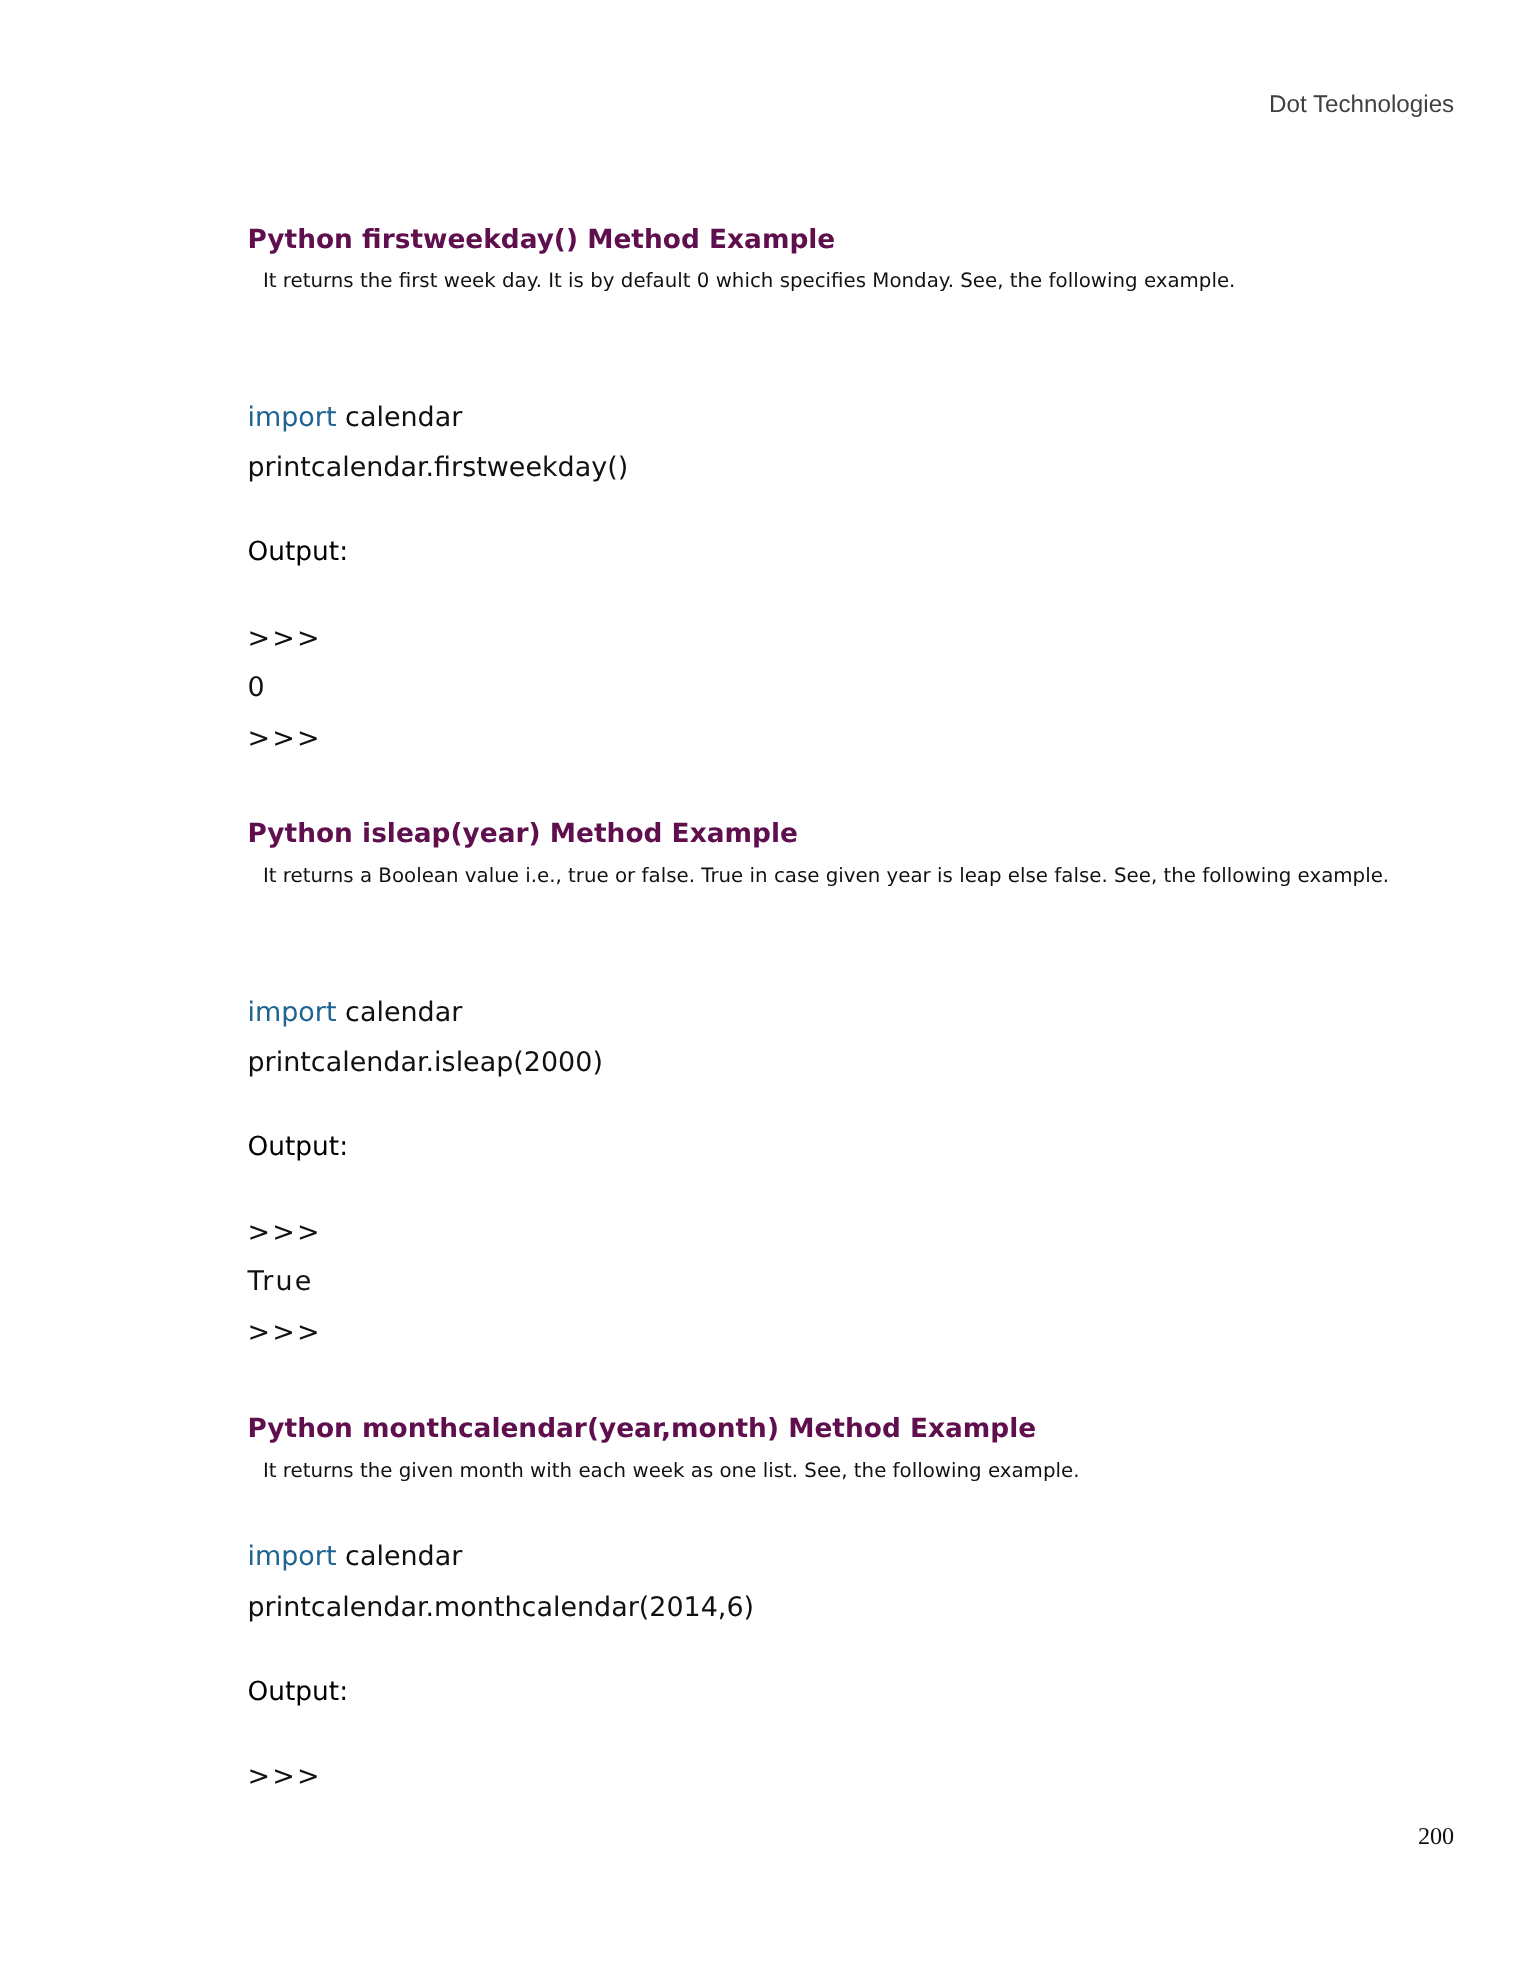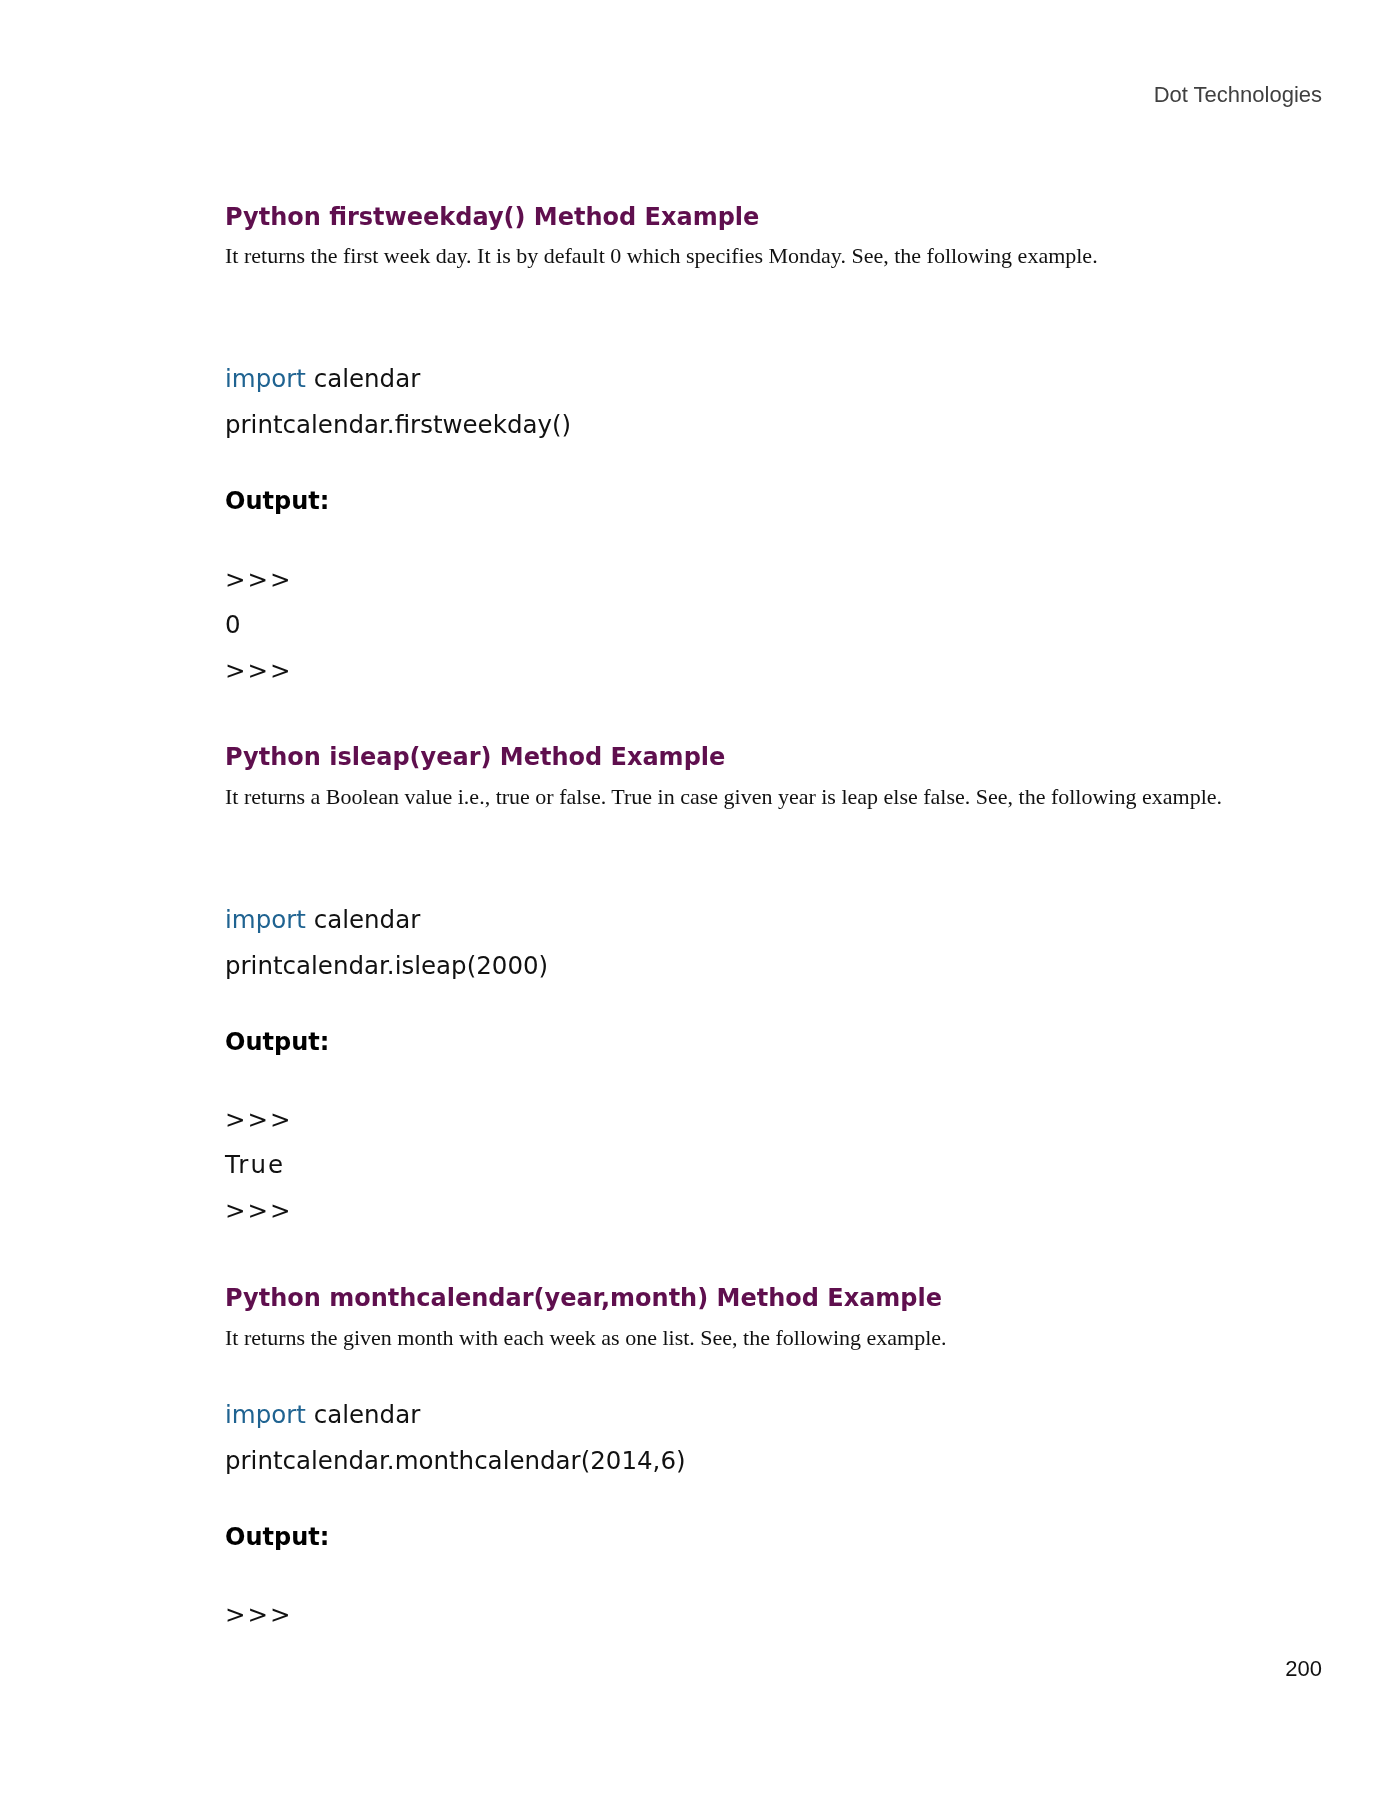--- a/index.html
+++ b/index.html
@@ -1,25 +1,25 @@
 <!DOCTYPE html>
 <html><head>
 <meta charset="utf-8">
 <style>
   html, body { margin: 0; padding: 0; background: #ffffff; }
   body { width: 1391px; height: 1800px; position: relative; overflow: hidden;
          font-family: "DejaVu Sans", sans-serif; color: #111111; }
   .abs { position: absolute; white-space: nowrap; }
   .header-title { font-family: "Liberation Sans", sans-serif; font-size: 22px; color: #404040; right: 69px; top: 82px; }
-  .page-number { font-family: Liberation Sans, sans-serif; font-size: 22px; color: #111; right: 69px; top: 1656px; }
+  .page-number { font-family: Liberation Serif, serif; font-size: 22px; color: #111; right: 69px; top: 1656px; }
   .heading { left: 225px; font-size: 24px; font-weight: bold; color: #5f0f4e; margin-top: 38px; }
-  .para { left: 225px; width: 1098px; font-size: 22px; line-height: 46px; white-space: normal; text-align: justify; font-family: Liberation Serif, serif; }
+  .para { left: 239px; width: 1098px; font-size: 18px; line-height: 46px; white-space: normal; text-align: justify; }
   .code { left: 225px; font-size: 24.5px; }
   .kw { color: #1f6391; font-weight: normal; }
-  .label { left: 225px; font-size: 24px; font-weight: bold; color: #000; }
+  .label { left: 225px; font-size: 24px; font-weight: normal; color: #000; }
   .out { left: 225px; font-size: 24.5px; letter-spacing: 2px; }
 </style>
 </head>
 <body>
 
 <div class="abs header-title">Dot Technologies</div>
 
 <div class="abs heading" style="top:165px">Python firstweekday() Method Example</div>
 <div class="abs para" style="top:233px">It returns the first week day. It is by default 0 which specifies Monday. See, the following example.</div>
 <div class="abs code" style="top:364px"><span class="kw">import</span><span> calendar</span></div>

